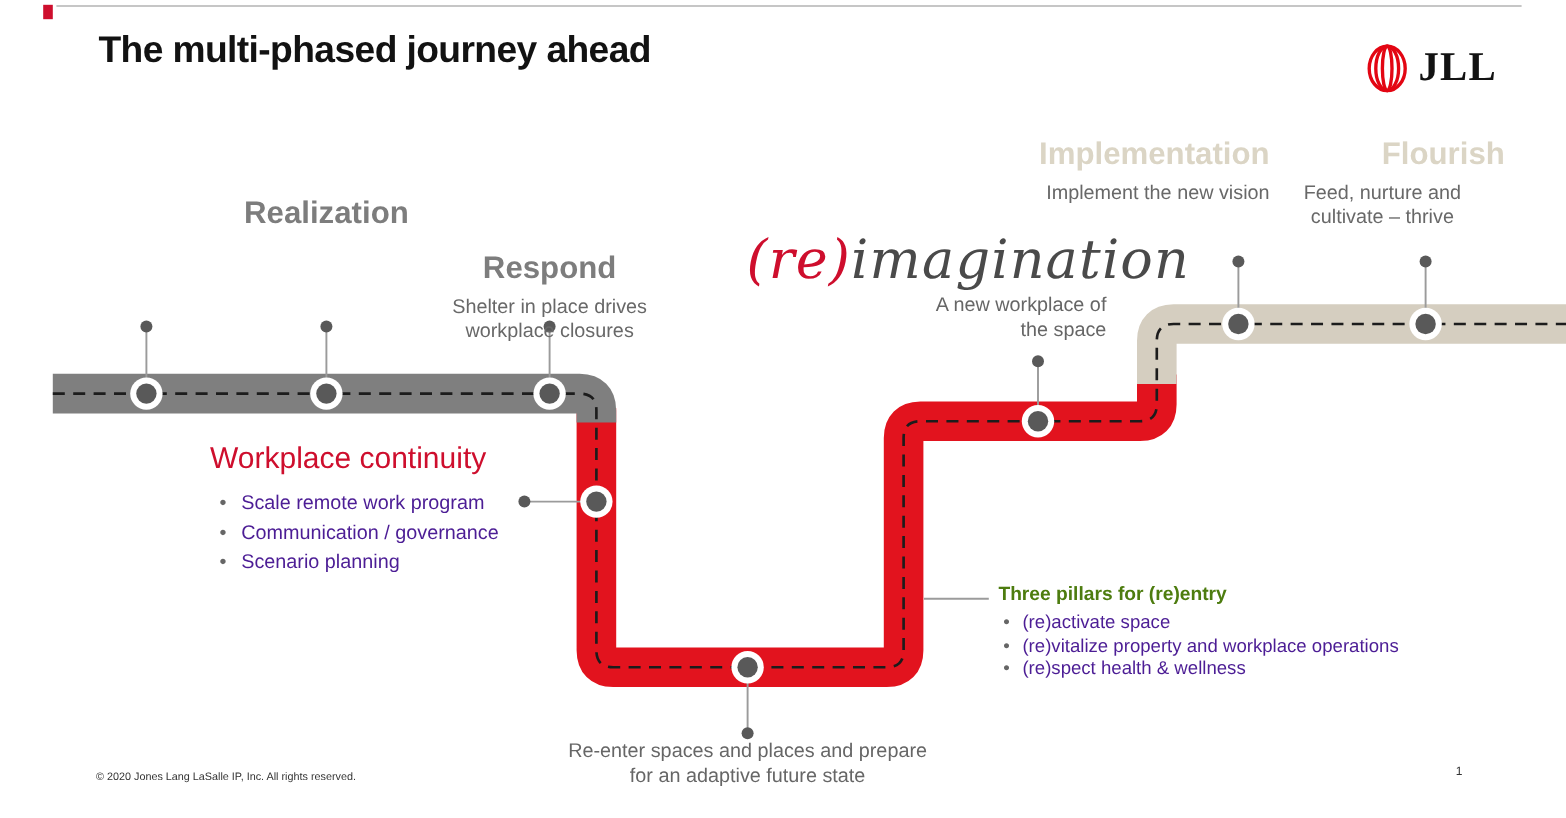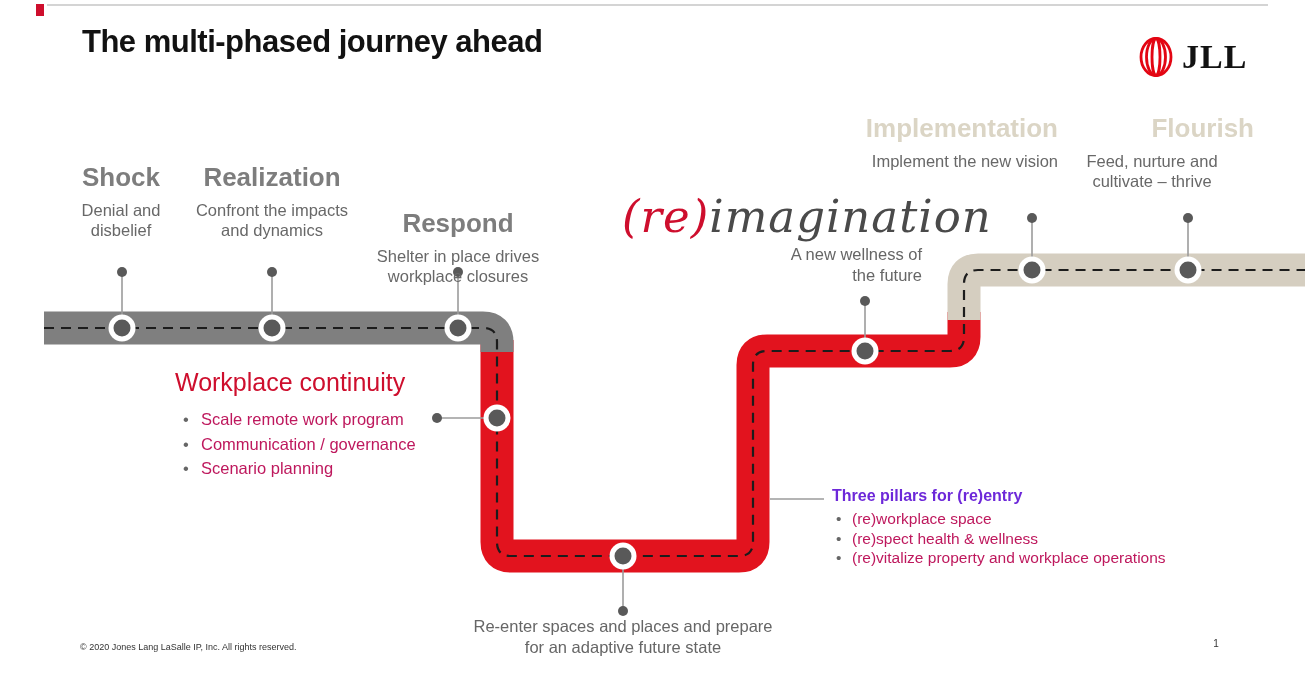--- a/index.html
+++ b/index.html
@@ -21,34 +21,34 @@
   .phase.right{text-align:right;}
   #phase-shock{left:61px;top:162px;width:120px;}
   #phase-realization{left:182px;top:162px;width:180px;}
   #phase-respond{left:364px;top:162px;width:188px;margin-top:46px;}
   #phase-implementation{left:838px;top:113px;width:220px;}
   #phase-flourish{left:1072px;top:113px;width:160px;}
   #phase-flourish h3{transform:translateX(22px);}
   
   #workplace{left:175px;top:368px;width:300px;}
   #workplace h2{margin:0;font-size:25px;font-weight:normal;color:#ce0e2d;}
-  ul.blist{list-style:none;margin:10px 0 0;padding:0;color:#be185d;}
+  ul.blist{list-style:none;margin:10px 0 0;padding:0;color:#4c1d95;}
   ul.blist li{position:relative;padding-left:26px;}
   ul.blist li::before{content:"\2022";position:absolute;left:8px;color:#666;}
   #workplace ul.blist li{font-size:16.5px;line-height:24.5px;}
   
   .script{font-family:"DejaVu Serif",serif;font-style:italic;color:#4a4a4a;text-align:center;}
   .script .re{color:#ce0e2d;}
   #reentry{left:524px;top:468px;font-size:44px;letter-spacing:1px;}
   #reimagination{left:622px;top:190px;font-size:45px;letter-spacing:1px;}
   #new-workplace{left:772px;top:244px;width:150px;text-align:right;font-size:16.5px;line-height:21px;color:#666;}
   #reenter-note{left:471px;top:616px;width:304px;text-align:center;font-size:16.5px;line-height:21px;color:#666;}
   
   #pillars{left:832px;top:487px;width:420px;}
-  #pillars h4{margin:0;font-size:16px;font-weight:bold;color:#6d28d9;}
+  #pillars h4{margin:0;font-size:16px;font-weight:bold;color:#4d7c0f;}
   #pillars ul.blist{margin-top:4px;}
   #pillars ul.blist li{font-size:15.5px;line-height:19.5px;padding-left:20px;}
   #pillars ul.blist li::before{left:4px;}
   
   #footer-copyright{left:80px;top:642px;font-size:9px;color:#333;}
   #page-number{left:1206px;top:638px;width:20px;text-align:center;font-size:10px;color:#333;}
   svg{display:block;}
 </style>
 </head>
 <body>
@@ -121,57 +121,52 @@
         <g fill="none" stroke-width="2.8" stroke="#e30613">
           <ellipse cx="20" cy="21" rx="15" ry="18.5"></ellipse>
           <ellipse cx="20" cy="21" rx="9.5" ry="18.5"></ellipse>
           <ellipse cx="20" cy="21" rx="4" ry="18.5"></ellipse>
         </g>
       </svg>
     </span>
     <span class="word">JLL</span>
   </div>
 
-  <div class="abs phase" id="phase-shock">
-    <h3>Shock</h3>
-    <p>Denial and disbelief</p>
-  </div>
   <div class="abs phase" id="phase-realization">
     <h3>Realization</h3>
-    <p>Confront the impacts and dynamics</p>
   </div>
   <div class="abs phase" id="phase-respond">
     <h3>Respond</h3>
     <p>Shelter in place drives workplace closures</p>
   </div>
 
   <div class="abs" id="workplace">
     <h2>Workplace continuity</h2>
     <ul class="blist">
       <li>Scale remote work program</li>
       <li>Communication / governance</li>
       <li>Scenario planning</li>
     </ul>
   </div>
 
   <div class="abs" id="reenter-note">Re-enter spaces and places and prepare for an adaptive future state</div>
 
   <div class="abs" id="pillars">
     <h4>Three pillars for (re)entry</h4>
     <ul class="blist">
-      <li>(re)workplace space</li>
+      <li>(re)activate space</li>
+      <li>(re)vitalize property and workplace operations</li>
       <li>(re)spect health &amp; wellness</li>
-      <li>(re)vitalize property and workplace operations</li>
     </ul>
   </div>
 
   <div class="abs script" id="reimagination">
     <span class="re">(re)</span><span>imagination</span>
   </div>
-  <div class="abs" id="new-workplace">A new wellness of the future</div>
+  <div class="abs" id="new-workplace">A new workplace of the space</div>
 
   <div class="abs phase tan right" id="phase-implementation">
     <h3>Implementation</h3>
     <p>Implement the new vision</p>
   </div>
   <div class="abs phase tan" id="phase-flourish">
     <h3>Flourish</h3>
     <p>Feed, nurture and cultivate – thrive</p>
   </div>
 

